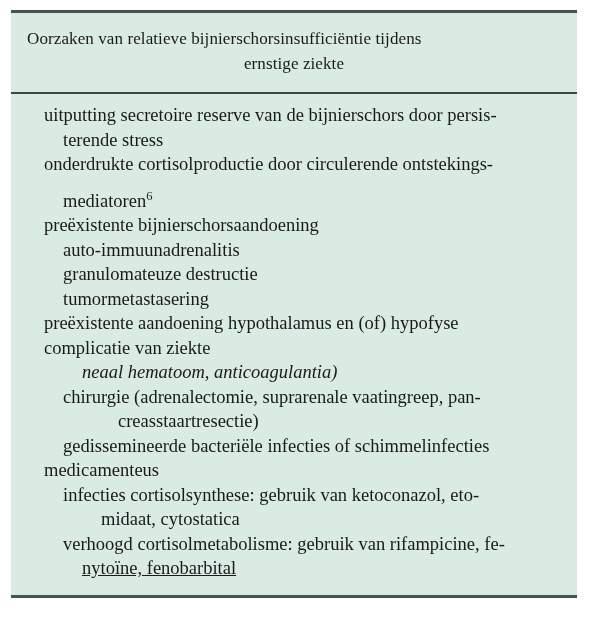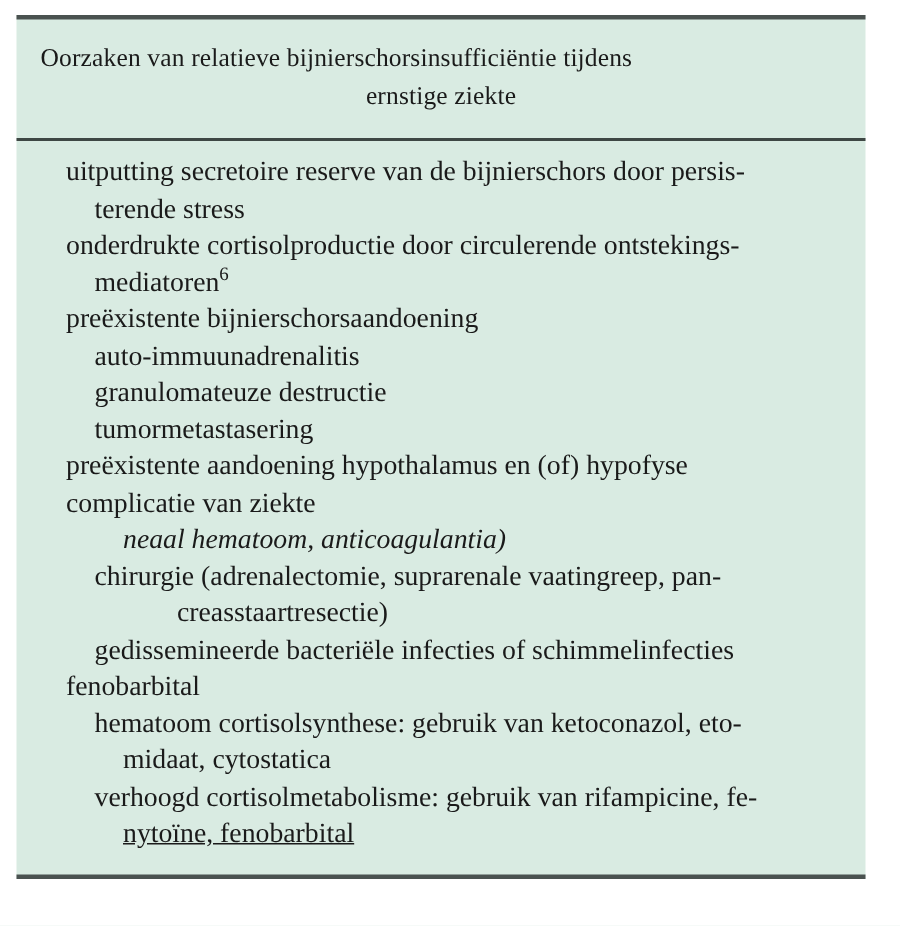--- a/index.html
+++ b/index.html
@@ -91,21 +91,21 @@
 
   <div class="divider"></div>
 
   <div class="body-list" id="causes-list">
       <div class="item lvl0" id="item-uitputting">
         <span class="brk">uitputting secretoire reserve van de bijnierschors door persis-</span>
         <span class="brk" style="padding-left: 19px;">terende stress</span>
       </div>
       <div class="item lvl0" id="item-onderdrukte-cortisolproductie">
         <span class="brk">onderdrukte cortisolproductie door circulerende ontstekings-</span>
-        <span class="brk" style="padding-left: 19px;">mediatoren<sup class="sup">6</sup></span>
+        <span class="brk" style="padding-left: 19px; margin-top: 12px;">mediatoren<sup class="sup">6</sup></span>
       </div>
       <div class="item lvl0" id="item-preexistente-bijnierschorsaandoening">
         <span class="brk">preëxistente bijnierschorsaandoening</span>
       </div>
       <div class="item lvl1" id="item-auto-immuunadrenalitis">
         <span class="brk">auto-immuunadrenalitis</span>
       </div>
       <div class="item lvl1" id="item-granulomateuze-destructie">
         <span class="brk">granulomateuze destructie</span>
       </div>
@@ -122,25 +122,25 @@
         <span class="brk" style="padding-left: 19px; font-style: italic;">neaal hematoom, anticoagulantia)</span>
       </div>
       <div class="item lvl1" id="item-chirurgie">
         <span class="brk">chirurgie (adrenalectomie, suprarenale vaatingreep, pan-</span>
         <span class="brk" style="padding-left: 19px; margin-left: 36px;">creasstaartresectie)</span>
       </div>
       <div class="item lvl1" id="item-gedissemineerde-infecties">
         <span class="brk">gedissemineerde bacteriële infecties of schimmelinfecties</span>
       </div>
       <div class="item lvl0" id="item-medicamenteus">
-        <span class="brk">fenobarbital</span>
+        <span class="brk">medicamenteus</span>
       </div>
       <div class="item lvl1" id="item-verlaagde-cortisolsynthese">
-        <span class="brk">hematoom cortisolsynthese: gebruik van ketoconazol, eto-</span>
-        <span class="brk" style="padding-left: 19px;">midaat, cytostatica</span>
+        <span class="brk">infecties cortisolsynthese: gebruik van ketoconazol, eto-</span>
+        <span class="brk" style="padding-left: 19px; margin-left: 19px;">midaat, cytostatica</span>
       </div>
       <div class="item lvl1" id="item-verhoogd-cortisolmetabolisme">
         <span class="brk">verhoogd cortisolmetabolisme: gebruik van rifampicine, fe-</span>
         <span class="brk" style="padding-left: 19px; text-decoration: underline;">nytoïne, fenobarbital</span>
       </div>
     </div>
 
 </div>
 
 </body></html>

